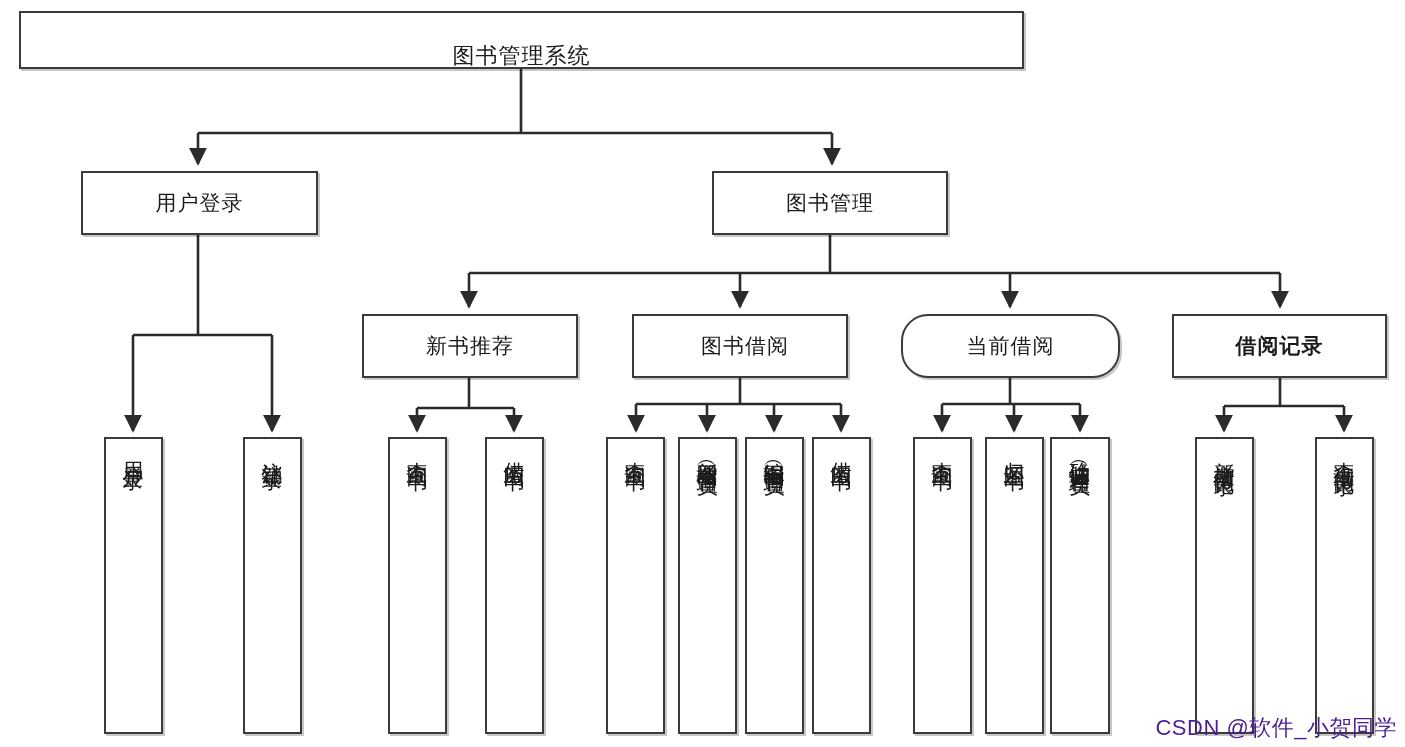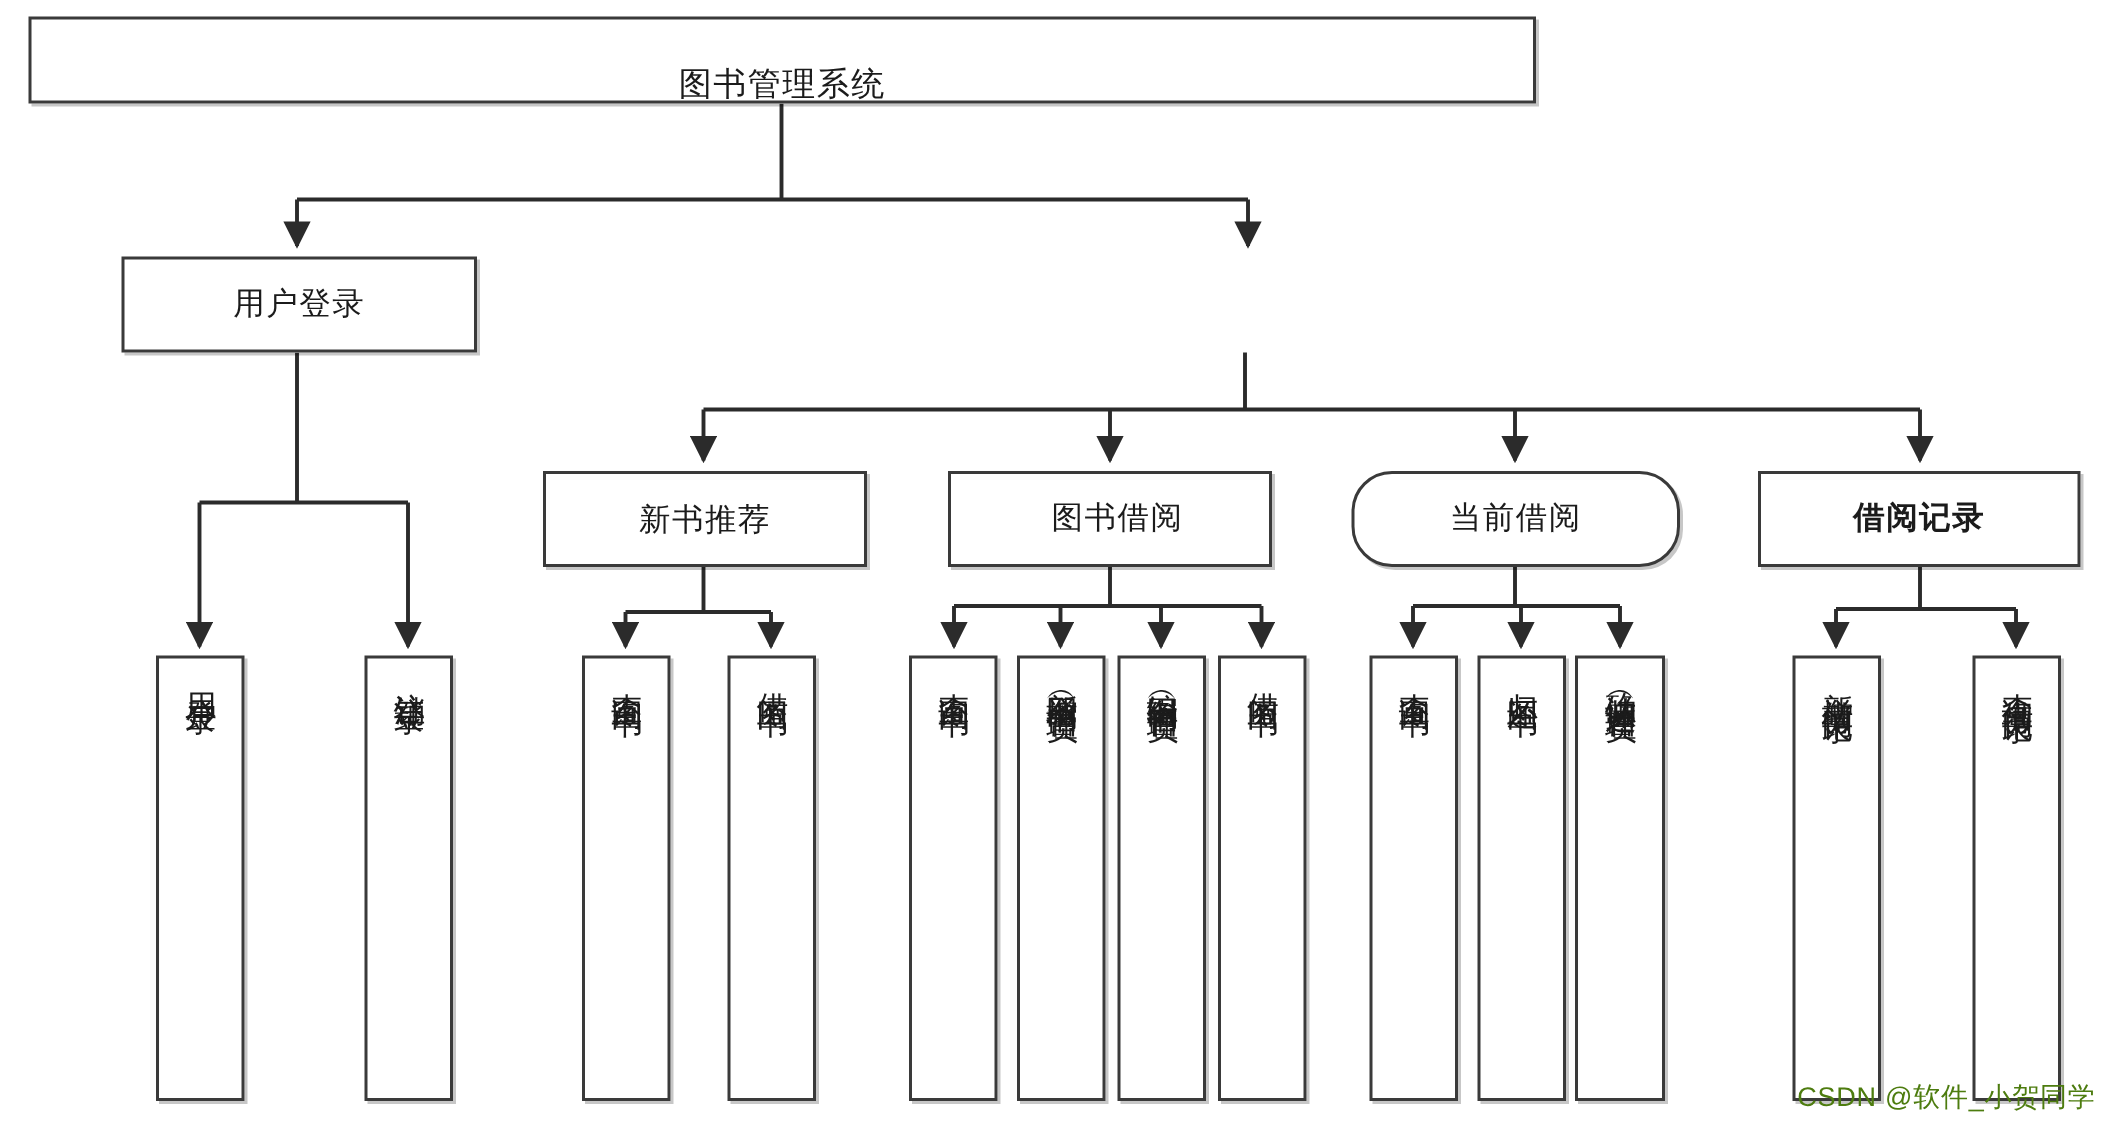--- a/index.html
+++ b/index.html
@@ -63,22 +63,22 @@
     letter-spacing: 2px;
   }
   #root-node .label {
     font-size: 22px;
     margin-top: 31px;
   }
   #watermark {
     position: absolute;
     right: 8px;
     bottom: 4px;
-    font-size: 18px;
-    color: #4d7c0f;
+    font-size: 22px;
+    color: #4c1d95;
     letter-spacing: 0.5px;
     white-space: nowrap;
     user-select: none;
   }
 </style>
 </head>
 <body>
 
 <div id="canvas">
 
@@ -132,20 +132,23 @@
     </g>
   </svg>
 
   <div class="node horizontal" id="root-node" style="left:19px; top:11px; width:1005px; height:58px;">
     <span class="label">图书管理系统</span>
   </div>
 
   <div class="node horizontal" style="left:81px; top:171px; width:237px; height:64px;">
     <span class="label">用户登录</span>
   </div>
+  <div class="node horizontal" style="left:712px; top:171px; width:236px; height:64px;">
+    <span class="label">图书管理</span>
+  </div>
 
   <div class="node horizontal" style="left:362px; top:314px; width:216px; height:64px;font-family:Liberation Serif, serif;">
     <span class="label">新书推荐</span>
   </div>
   <div class="node horizontal" style="left:632px; top:314px; width:216px; height:64px;padding-left:10px;">
     <span class="label">图书借阅</span>
   </div>
   <div class="node horizontal" style="left:901px; top:314px; width:219px; height:64px;border-radius:27px;">
     <span class="label">当前借阅</span>
   </div>

